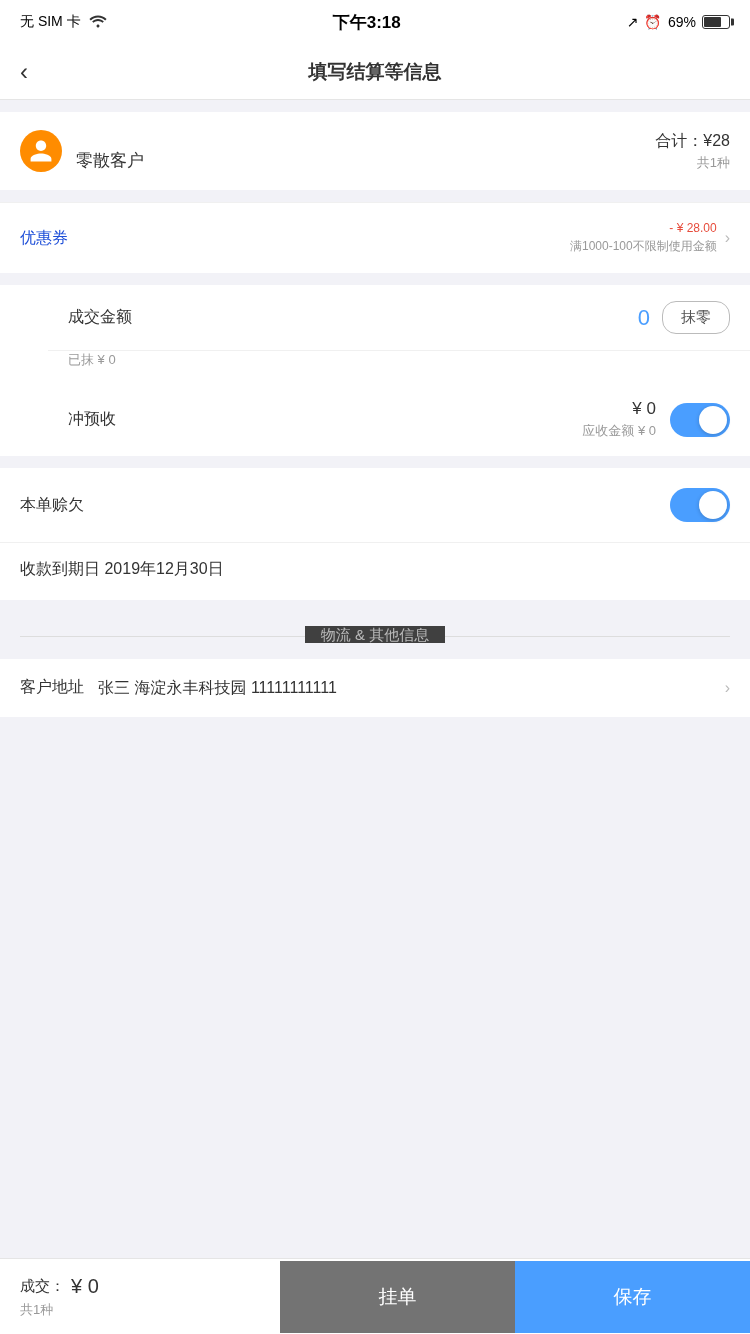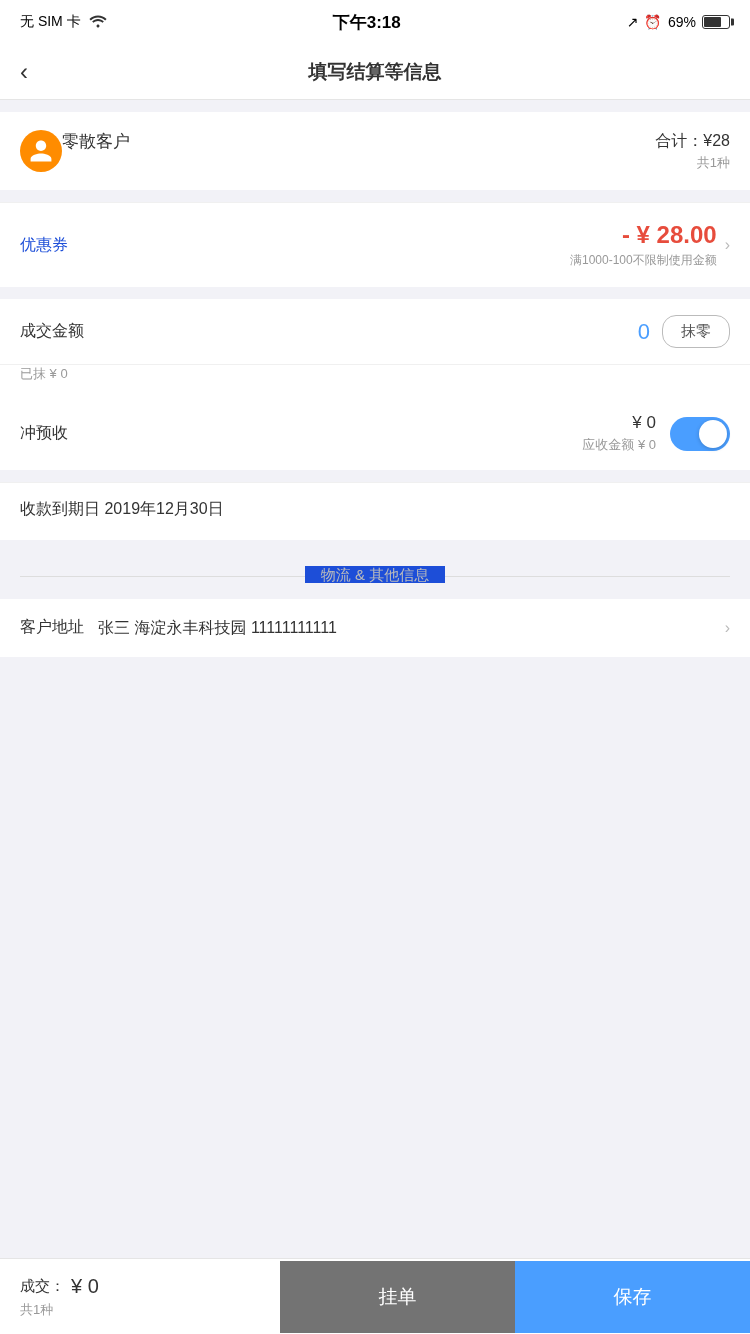--- a/index.html
+++ b/index.html
@@ -69,21 +69,21 @@
       margin-bottom: 12px;
     }
 
     
     .customer-row {
       display: flex;
       align-items: center;
       padding: 18px 20px;
       justify-content: space-between;
     }
-    .customer-left { display: flex; align-items: flex-start; }
+    .customer-left { display: flex; align-items: flex-end; gap: 14px; }
     .customer-avatar {
       width: 42px; height: 42px; border-radius: 50%;
       background: #ff8c00;
       display: flex; align-items: center; justify-content: center;
     }
     .customer-avatar svg { width: 26px; height: 26px; fill: #fff; }
     .customer-name { font-size: 17px; color: #333; font-weight: 500; }
     .customer-right { text-align: right; }
     .customer-total { font-size: 16px; color: #333; }
     .customer-count { font-size: 13px; color: #999; margin-top: 2px; }
@@ -92,21 +92,21 @@
     .coupon-row {
       display: flex;
       align-items: center;
       padding: 18px 20px;
       border-top: 1px solid #f0f0f0;
       justify-content: space-between;
     }
     .coupon-label { font-size: 16px; color: #1d4ed8; }
     .coupon-right { display: flex; align-items: center; gap: 8px; }
     .coupon-info { text-align: right; }
-    .coupon-amount { font-size: 24px; color: #e74c3c; font-weight: 700; }
+    .coupon-amount { font-size: 12px; color: #e74c3c; font-weight: 400; }
     .coupon-desc { font-size: 12px; color: #999; margin-top: 3px; }
     .chevron { font-size: 16px; color: #bbb; }
 
     
     .transaction-row {
       display: flex;
       align-items: center;
       padding: 16px 20px;
       justify-content: space-between;
       border-bottom: 1px solid #f0f0f0;
@@ -187,21 +187,21 @@
       background: #f2f2f7;
       padding: 14px 20px;
       text-align: center;
       position: relative;
     }
     .logistics-label {
       font-size: 15px;
       color: #bbb;
       position: relative;
       z-index: 1;
-      background: #1d4ed8;
+      background: #404040;
       padding: 0 16px;
     }
     .logistics-line {
       position: absolute;
       top: 50%;
       left: 20px;
       right: 20px;
       height: 1px;
       background: #ddd;
     }
@@ -317,21 +317,21 @@
     <div class="coupon-right">
       <div class="coupon-info">
         <div class="coupon-amount">- ¥ 28.00</div>
         <div class="coupon-desc">满1000-100不限制使用金额</div>
       </div>
       <span class="chevron">›</span>
     </div>
   </div>
 </div>
 
-<div class="section" style="margin-top:12px;">
+<div class="section" style="margin-top:12px;padding-left:48px;">
   <div class="transaction-row">
     <span class="row-label">成交金额</span>
     <div class="row-right">
       <span class="amount-input">0</span>
       <button class="round-button">抹零</button>
     </div>
   </div>
   <div class="sub-text">已抹  ¥ 0</div>
 
   <div class="prepay-row">
@@ -342,20 +342,26 @@
         <div class="prepay-receivable">应收金额 ¥ 0</div>
       </div>
       <div class="toggle">
         <div class="toggle-knob"></div>
       </div>
     </div>
   </div>
 </div>
 
 <div class="section" style="margin-top:12px;">
+  <div class="debt-row">
+    <span class="debt-label">本单赊欠</span>
+    <div class="toggle">
+      <div class="toggle-knob"></div>
+    </div>
+  </div>
   <div class="due-row">
     <span class="due-text">收款到期日  2019年12月30日</span>
   </div>
 </div>
 
 <div class="logistics-divider">
   <div class="logistics-line"></div>
   <span class="logistics-label">物流 &amp; 其他信息</span>
 </div>
 

